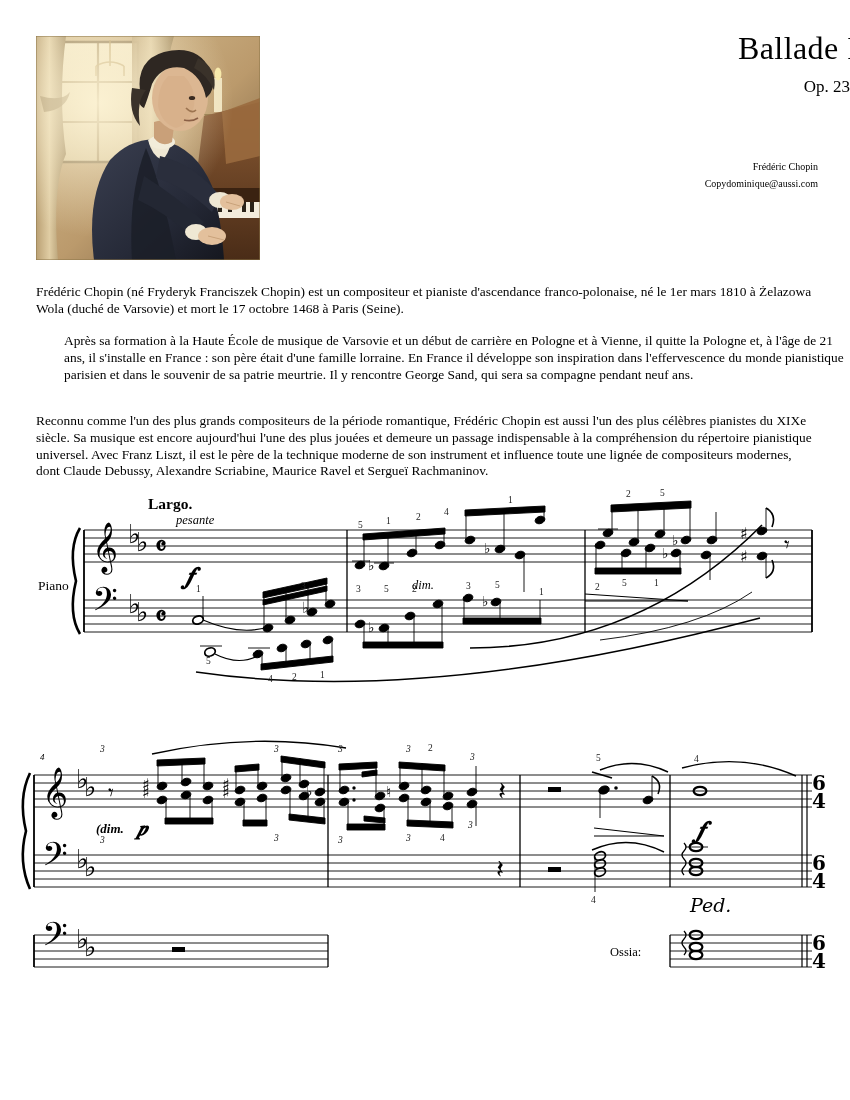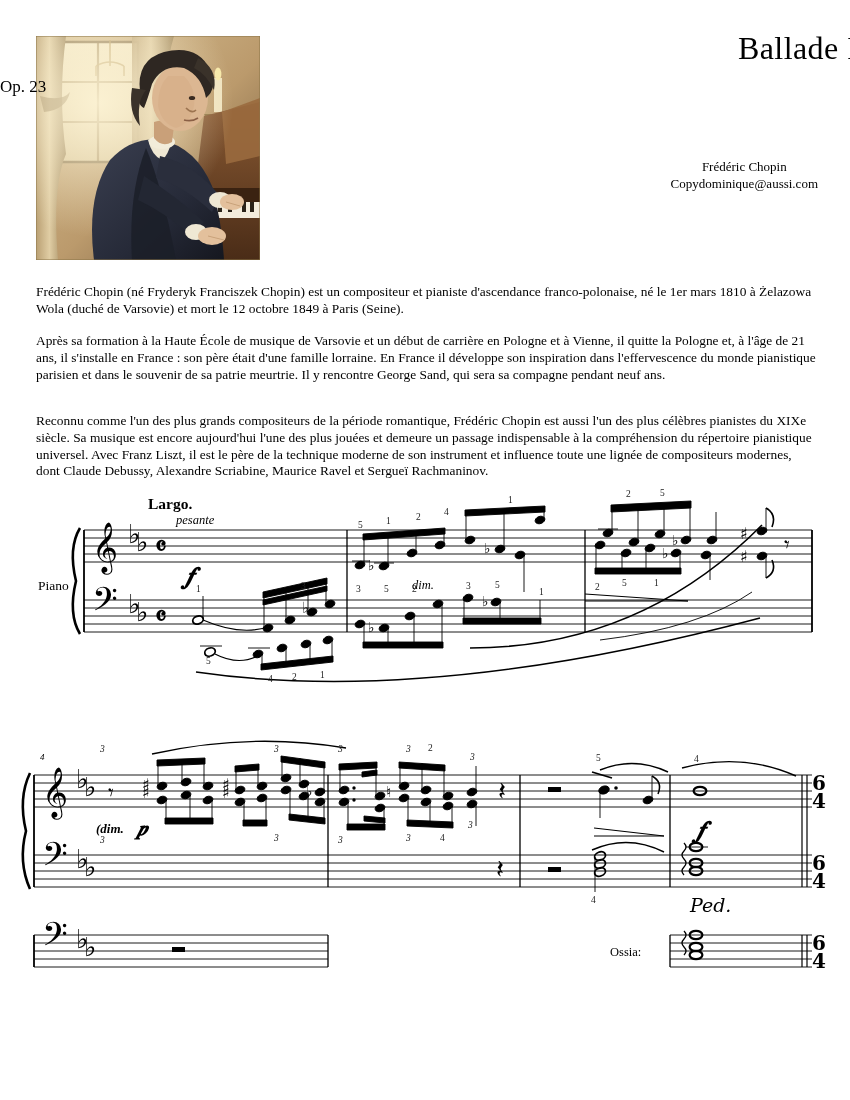--- a/index.html
+++ b/index.html
@@ -14,33 +14,33 @@
     position:absolute;left:36px;top:36px;width:224px;height:224px;
     overflow:hidden;
   }
   .portrait svg{display:block;width:224px;height:224px;}
 
   .title{
     position:absolute;left:0;top:30px;width:850px;text-align:right;
     font-size:32px;letter-spacing:.4px;padding-left:8px;
   }
   .subtitle{
-    position:absolute;left:0;top:77px;width:850px;text-align:left;
+    position:absolute;left:0;top:77px;width:850px;text-align:right;
     font-size:17px;
   }
   .composer{
-    position:absolute;right:32px;top:158px;text-align:center;font-size:13px;
+    position:absolute;right:32px;top:158px;text-align:right;font-size:10px;
     line-height:17px;
   }
   .composer div{white-space:nowrap;}
 
   
   .bio{position:absolute;left:36px;width:782px;font-size:13.4px;line-height:16.6px;text-align:left;}
   .bio.p1{top:271px;}
-  .bio.p2{top:320px;}
+  .bio.p2{top:320px;margin-left:28px;}
   .bio.p3{top:400px;}
 
   
   .score{position:absolute;left:0;top:0;width:850px;height:1100px;pointer-events:none;}
   .score svg{display:block;}
   .tempo{font-size:15.5px;font-weight:bold;}
   .expr{font-style:italic;font-size:12.5px;}
   .instr{font-size:13.5px;}
   .fing{font-size:9.5px;fill:#222;}
   .ossialbl{font-size:12.5px;}
@@ -160,21 +160,21 @@
     </svg>
   </div>
 
   <div class="title">Ballade I</div>
   <div class="subtitle">Op. 23</div>
   <div class="composer">
     <div>Frédéric Chopin</div>
     <div>Copydominique@aussi.com</div>
   </div>
 
-  <p class="bio p1">Frédéric Chopin (né Fryderyk Franciszek Chopin) est un compositeur et pianiste d'ascendance franco-polonaise, né le 1er mars 1810 à Żelazowa Wola (duché de Varsovie) et mort le 12 octobre 1849 à Paris (Seine).</p>
+  <p class="bio p1">Frédéric Chopin (né Fryderyk Franciszek Chopin) est un compositeur et pianiste d'ascendance franco-polonaise, né le 1er mars 1810 à Żelazowa Wola (duché de Varsovie) et mort le 17 octobre 1468 à Paris (Seine).</p>
   <p class="bio p2">Après sa formation à la Haute École de musique de Varsovie et un début de carrière en Pologne et à Vienne, il quitte la Pologne et, à l'âge de 21 ans, il s'installe en France : son père était d'une famille lorraine. En France il développe son inspiration dans l'effervescence du monde pianistique parisien et dans le souvenir de sa patrie meurtrie. Il y rencontre George Sand, qui sera sa compagne pendant neuf ans.</p>
   <p class="bio p3">Reconnu comme l'un des plus grands compositeurs de la période romantique, Frédéric Chopin est aussi l'un des plus célèbres pianistes du XIXe siècle. Sa musique est encore aujourd'hui l'une des plus jouées et demeure un passage indispensable à la compréhension du répertoire pianistique universel. Avec Franz Liszt, il est le père de la technique moderne de son instrument et influence toute une lignée de compositeurs modernes, dont Claude Debussy, Alexandre Scriabine, Maurice Ravel et Sergueï Rachmaninov.</p>
 
   <div class="score">
   <svg width="850" height="1100" viewBox="0 0 850 1100" xmlns="http://www.w3.org/2000/svg">
     <g stroke="#000" stroke-width="0.9" fill="#000">
 
     <g>
       <line x1="84" y1="530" x2="812" y2="530"></line>
       <line x1="84" y1="538" x2="812" y2="538"></line>

